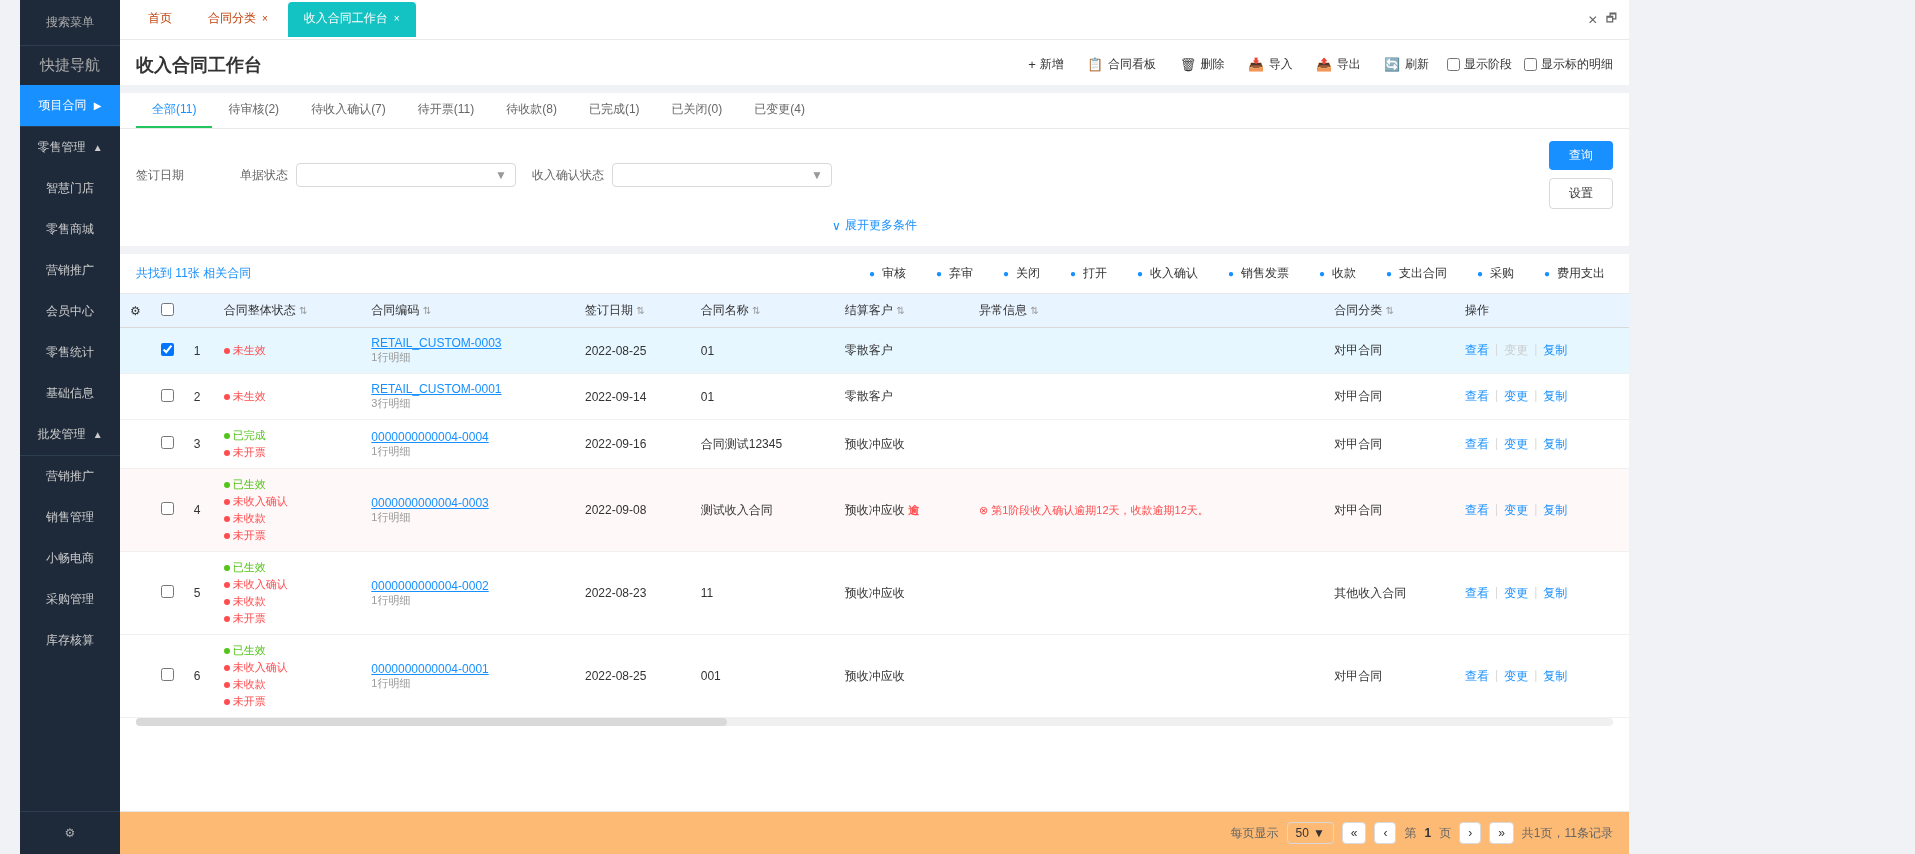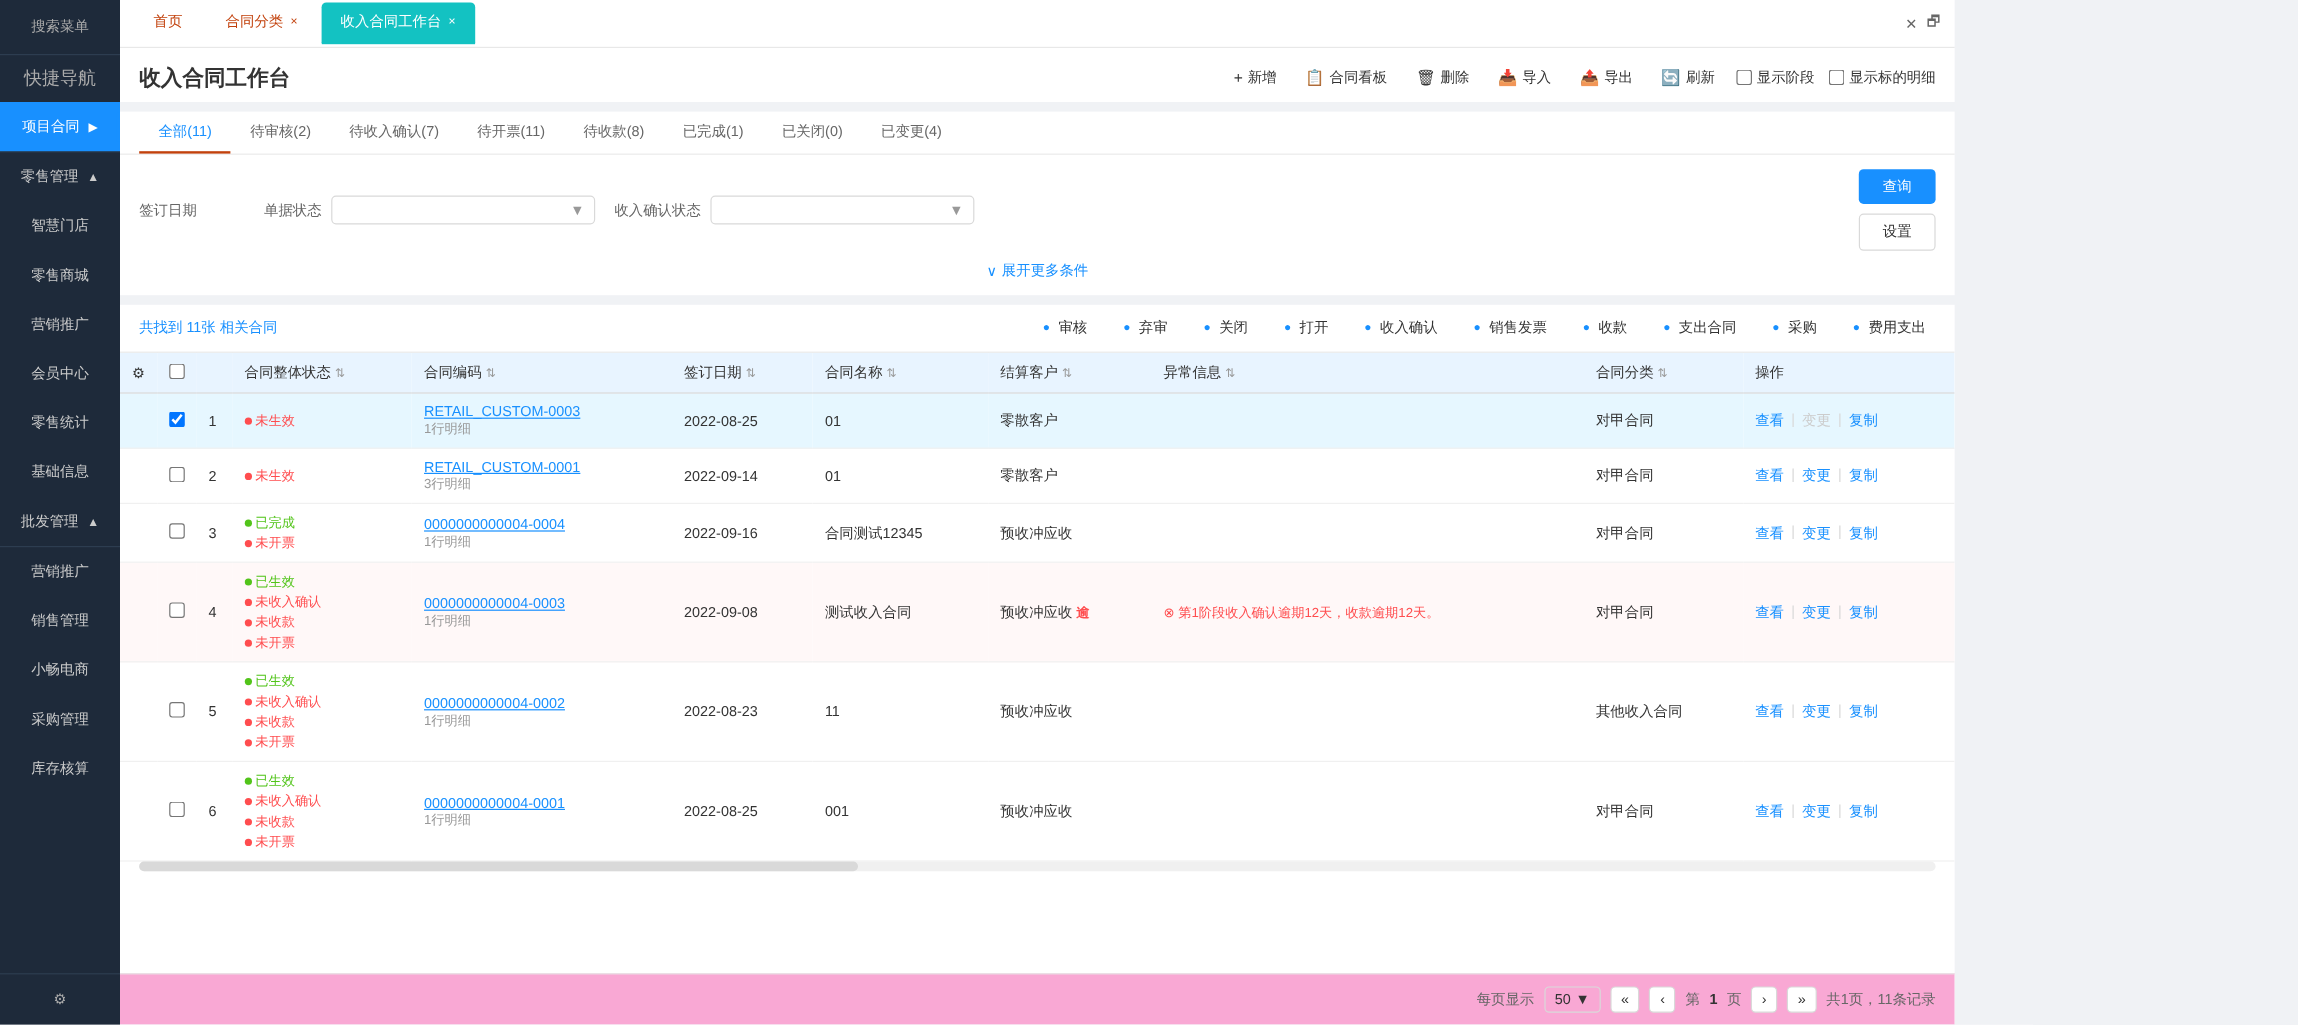--- a/index.html
+++ b/index.html
@@ -1,18 +1,18 @@
 <!DOCTYPE html>
 <html><head>
   <meta charset="utf-8">
   <style>
     * { box-sizing: border-box; margin: 0; padding: 0; }
     body { font-family: "Microsoft YaHei", "PingFang SC", sans-serif; font-size: 12px; background: #f0f2f5; color: #333; overflow: hidden; }
     
-    .app-container { display: flex; height: 854px; width: 1629px; }
+    .app-container { display: flex; height: 854px; width: 1629px; padding-left: 20px; }
     
     
     .sidebar { width: 100px; background: #1e2a3a; display: flex; flex-direction: column; color: #ccc; flex-shrink: 0; }
     .sidebar-search { padding: 14px 8px; font-size: 12px; color: #aaa; text-align: center; border-bottom: 1px solid #2d3d50; cursor: pointer; }
     .sidebar-nav { padding: 10px 8px; font-size: 15px; color: #aaa; text-align: center; cursor: pointer; }
     .sidebar-item { padding: 12px 8px; font-size: 12px; color: #ccc; text-align: center; cursor: pointer; position: relative; }
     .sidebar-item.active { background: #1890ff; color: #fff; }
     .sidebar-item.active::after { content: ''; position: absolute; right: 0; top: 50%; transform: translateY(-50%); width: 3px; height: 60%; background: #1890ff; }
     .sidebar-item .arrow { font-size: 10px; margin-left: 4px; }
     .sidebar-group { border-bottom: 1px solid #2d3d50; }
@@ -32,21 +32,21 @@
     
     .page-header { display: flex; align-items: center; justify-content: space-between; padding: 12px 16px 8px; background: #fff; margin-bottom: 8px; }
     .page-title { font-size: 18px; font-weight: bold; color: #333; }
     .header-actions { display: flex; align-items: center; gap: 12px; }
     .action-btn { display: flex; align-items: center; gap: 4px; font-size: 12px; color: #333; cursor: pointer; padding: 4px 6px; border: none; background: none; }
     .action-btn-icon { font-size: 13px; }
     
     
     .filter-tabs { display: flex; align-items: center; gap: 0; padding: 0 16px; background: #fff; border-bottom: 1px solid #e8e8e8; }
     .filter-tab { padding: 8px 16px; font-size: 12px; cursor: pointer; color: #666; border-bottom: 2px solid transparent; }
-    .filter-tab.active { color: #1890ff; border-bottom: 2px solid #c2410c; }
+    .filter-tab.active { color: #1890ff; border-bottom: 2px solid #22c55e; }
     
     
     .search-area { background: #fff; padding: 12px 16px; margin-bottom: 8px; }
     .search-row { display: flex; align-items: center; gap: 16px; margin-bottom: 8px; }
     .search-label { font-size: 12px; color: #666; white-space: nowrap; }
     .date-shortcuts { display: flex; align-items: center; gap: 6px; }
     .date-btn { padding: 2px 8px; font-size: 12px; cursor: pointer; color: #666; border: none; background: none; }
     .date-btn.active { color: #fff; background: #13c2c2; border-radius: 3px; padding: 2px 8px; }
     .date-range { font-size: 11px; color: #999; margin-left: 4px; }
     .field-label { font-size: 12px; color: #666; white-space: nowrap; }
@@ -85,21 +85,21 @@
     .op-btn.disabled { color: #ccc; cursor: not-allowed; }
     .op-divider { color: #d9d9d9; }
     .error-info { color: #ff4d4f; font-size: 11px; display: flex; align-items: center; gap: 3px; }
     .error-icon { color: #ff4d4f; }
     .urgent-tag { color: #ff4d4f; font-weight: bold; font-size: 11px; }
     
     
     .table-scroll { overflow: auto; flex: 1; }
     
     
-    .pagination { display: flex; align-items: center; justify-content: flex-end; padding: 10px 16px; border-top: 1px solid #e8e8e8; gap: 8px; font-size: 12px; background: #f9a8d4; }
+    .pagination { display: flex; align-items: center; justify-content: flex-end; padding: 10px 16px; border-top: 1px solid #e8e8e8; gap: 8px; font-size: 12px; background: #fdba74; }
     .page-size-label { color: #666; }
     .page-size-select { border: 1px solid #d9d9d9; border-radius: 4px; padding: 3px 8px; font-size: 12px; display: flex; align-items: center; gap: 4px; cursor: pointer; }
     .page-btn { border: 1px solid #d9d9d9; background: #fff; padding: 3px 8px; border-radius: 4px; cursor: pointer; color: #333; font-size: 12px; }
     .page-current { font-weight: bold; }
     .page-total { color: #666; }
     
     .checkbox-col { width: 30px; }
     input[type="checkbox"] { cursor: pointer; }
     
     .sort-icon { color: #999; font-size: 10px; }

